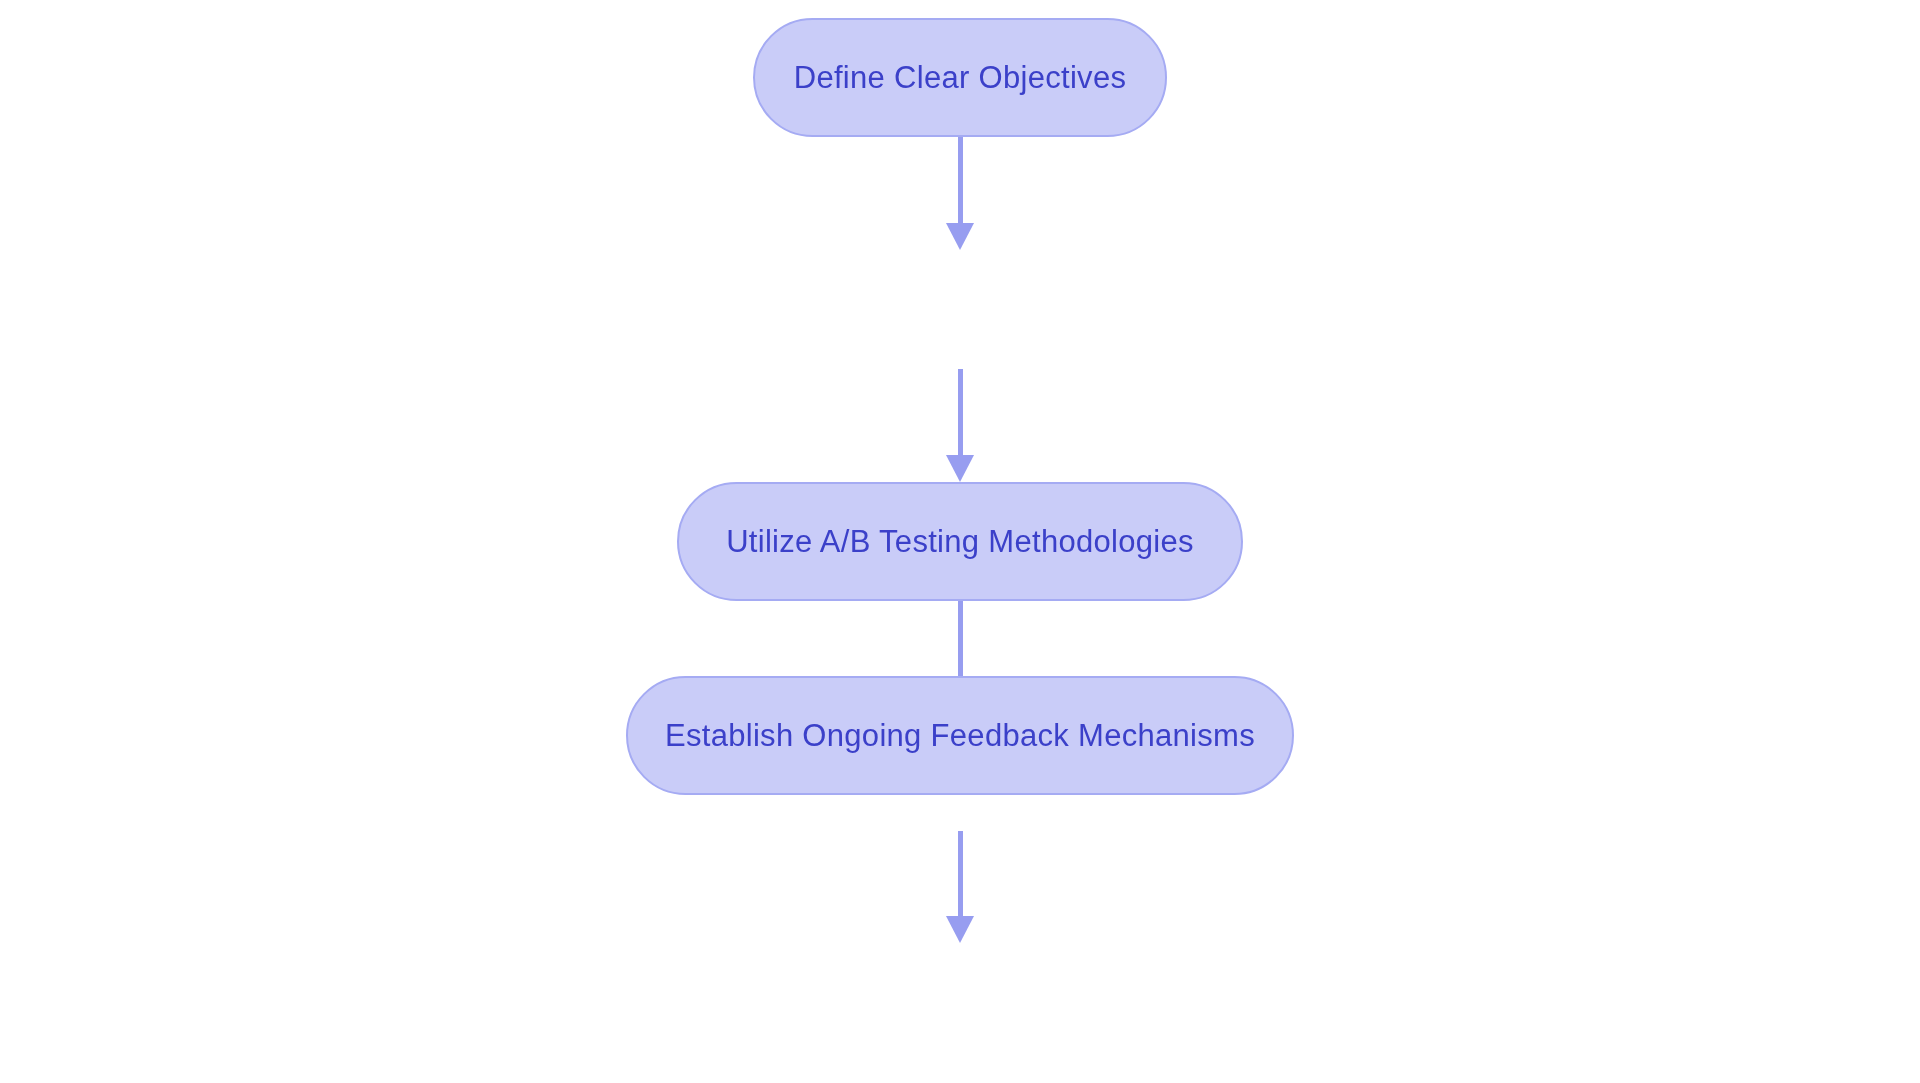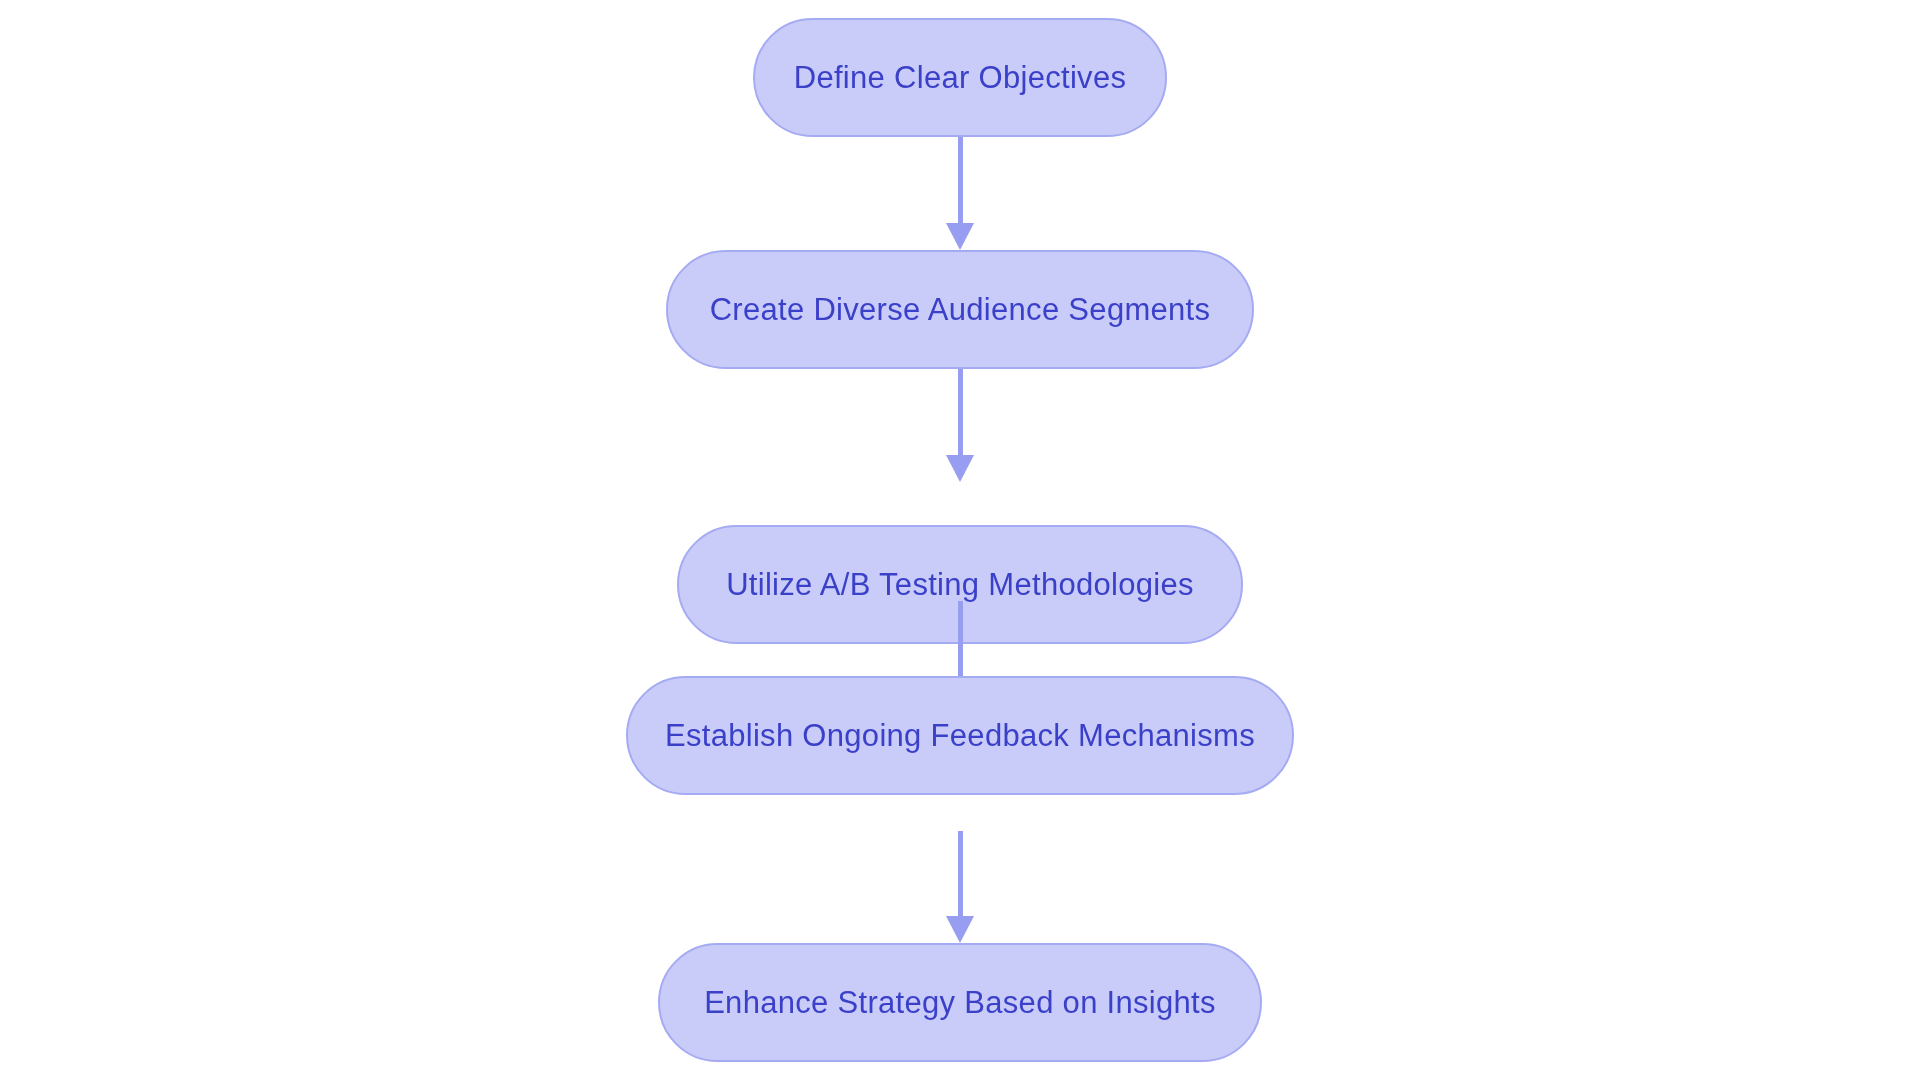--- a/index.html
+++ b/index.html
@@ -39,21 +39,21 @@
     text-align: center;
   }
   .node .label {
     font-size: 31px;
     letter-spacing: 0.3px;
     color: var(--node-text);
     white-space: nowrap;
   }
   #node-1 { top: 18px;  left: 753px; width: 414px; }
   #node-2 { top: 250px; left: 666px; width: 588px; }
-  #node-3 { top: 482px; left: 677px; width: 566px; margin-top: 43px; }
+  #node-3 { top: 482px; left: 677px; width: 566px; }
   #node-4 { top: 676px; left: 626px; width: 668px; }
   #node-5 { top: 943px; left: 658px; width: 604px; }
 
   .arrow {
     position: absolute;
     left: 946px;
     width: 28px;
   }
   #arrow-1 { top: 137px; height: 113px; }
   #arrow-2 { top: 369px; height: 113px; }
@@ -85,23 +85,20 @@
 
   <div class="node" id="node-1">
     <span class="label">Define Clear Objectives</span>
   </div>
 
   <div class="arrow" id="arrow-1">
     <div class="line"></div>
     <div class="head"></div>
   </div>
 
-  <div class="node" id="node-2">
-    <span class="label">Create Diverse Audience Segments</span>
-  </div>
 
   <div class="arrow" id="arrow-2">
     <div class="line"></div>
     <div class="head"></div>
   </div>
 
   <div class="node" id="node-3">
     <span class="label">Utilize A/B Testing Methodologies</span>
   </div>
 
@@ -112,17 +109,14 @@
 
   <div class="node" id="node-4">
     <span class="label">Establish Ongoing Feedback Mechanisms</span>
   </div>
 
   <div class="arrow" id="arrow-4">
     <div class="line"></div>
     <div class="head"></div>
   </div>
 
-  <div class="node" id="node-5">
-    <span class="label">Enhance Strategy Based on Insights</span>
-  </div>
 
 </div>
 
 </body></html>

